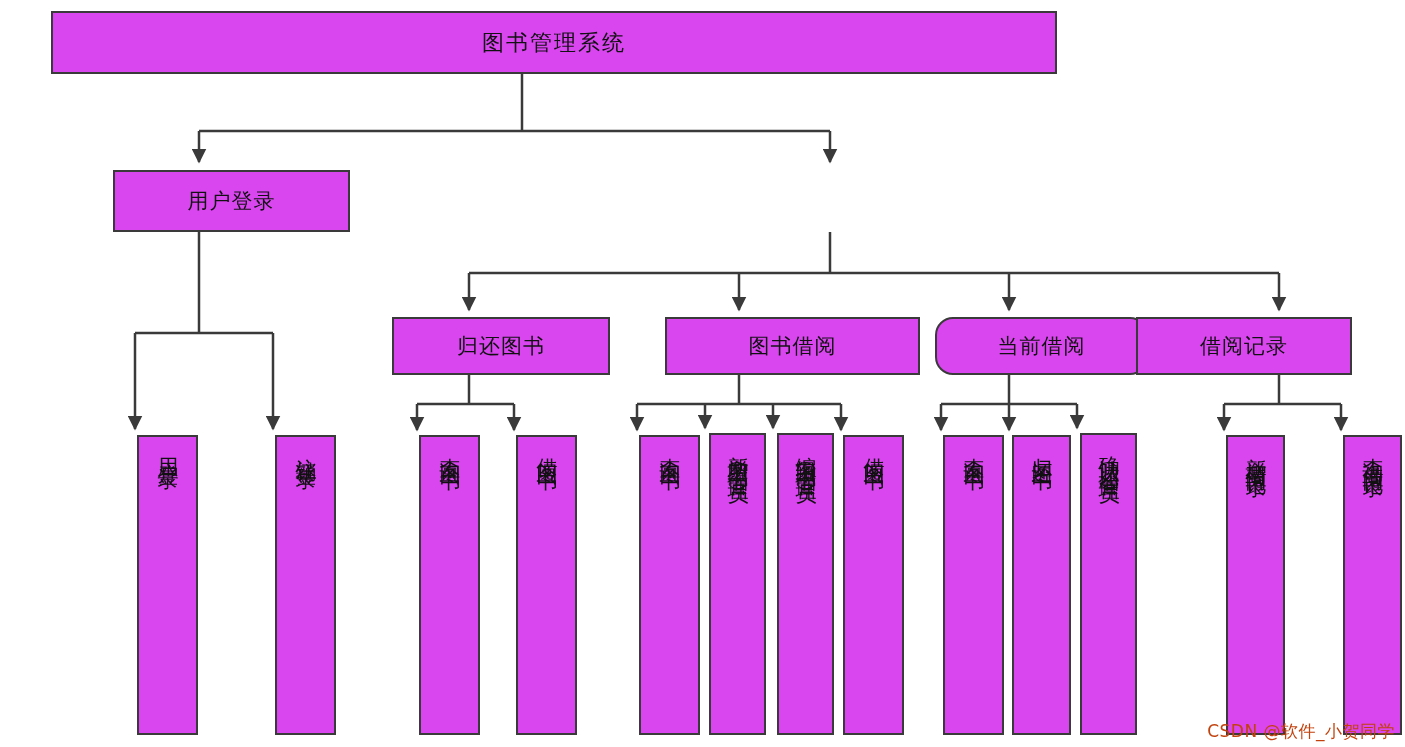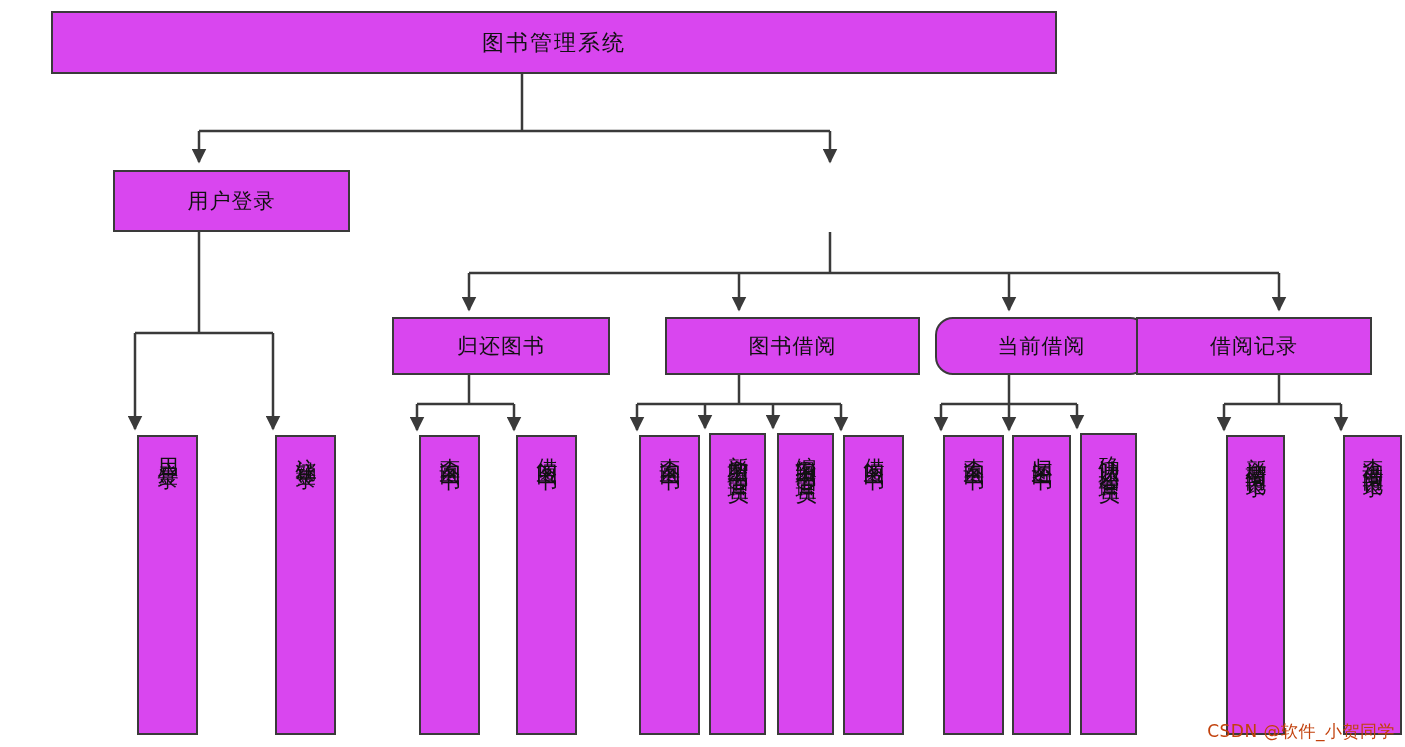--- a/index.html
+++ b/index.html
@@ -147,21 +147,21 @@
   </div>
 
   <div class="node h" style="left:633px; top:317px; width:255px; height:58px;">
     <span class="lbl">图书借阅</span>
   </div>
 
   <div class="node h" style="left:903px; top:317px; width:213px; height:58px;border-radius:18px;">
     <span class="lbl">当前借阅</span>
   </div>
 
-  <div class="node h" style="left:1104px; top:317px; width:236px; height:58px;">
+  <div class="node h" style="left:1104px; top:317px; width:216px; height:58px;">
     <span class="lbl">借阅记录</span>
   </div>
 
   <div class="node v" style="left:105px; top:435px; width:61px; height:300px;">
     <span class="lbl">用户登录</span>
   </div>
 
   <div class="node v" style="left:243px; top:435px; width:61px; height:300px;">
     <span class="lbl">注销登录</span>
   </div>

